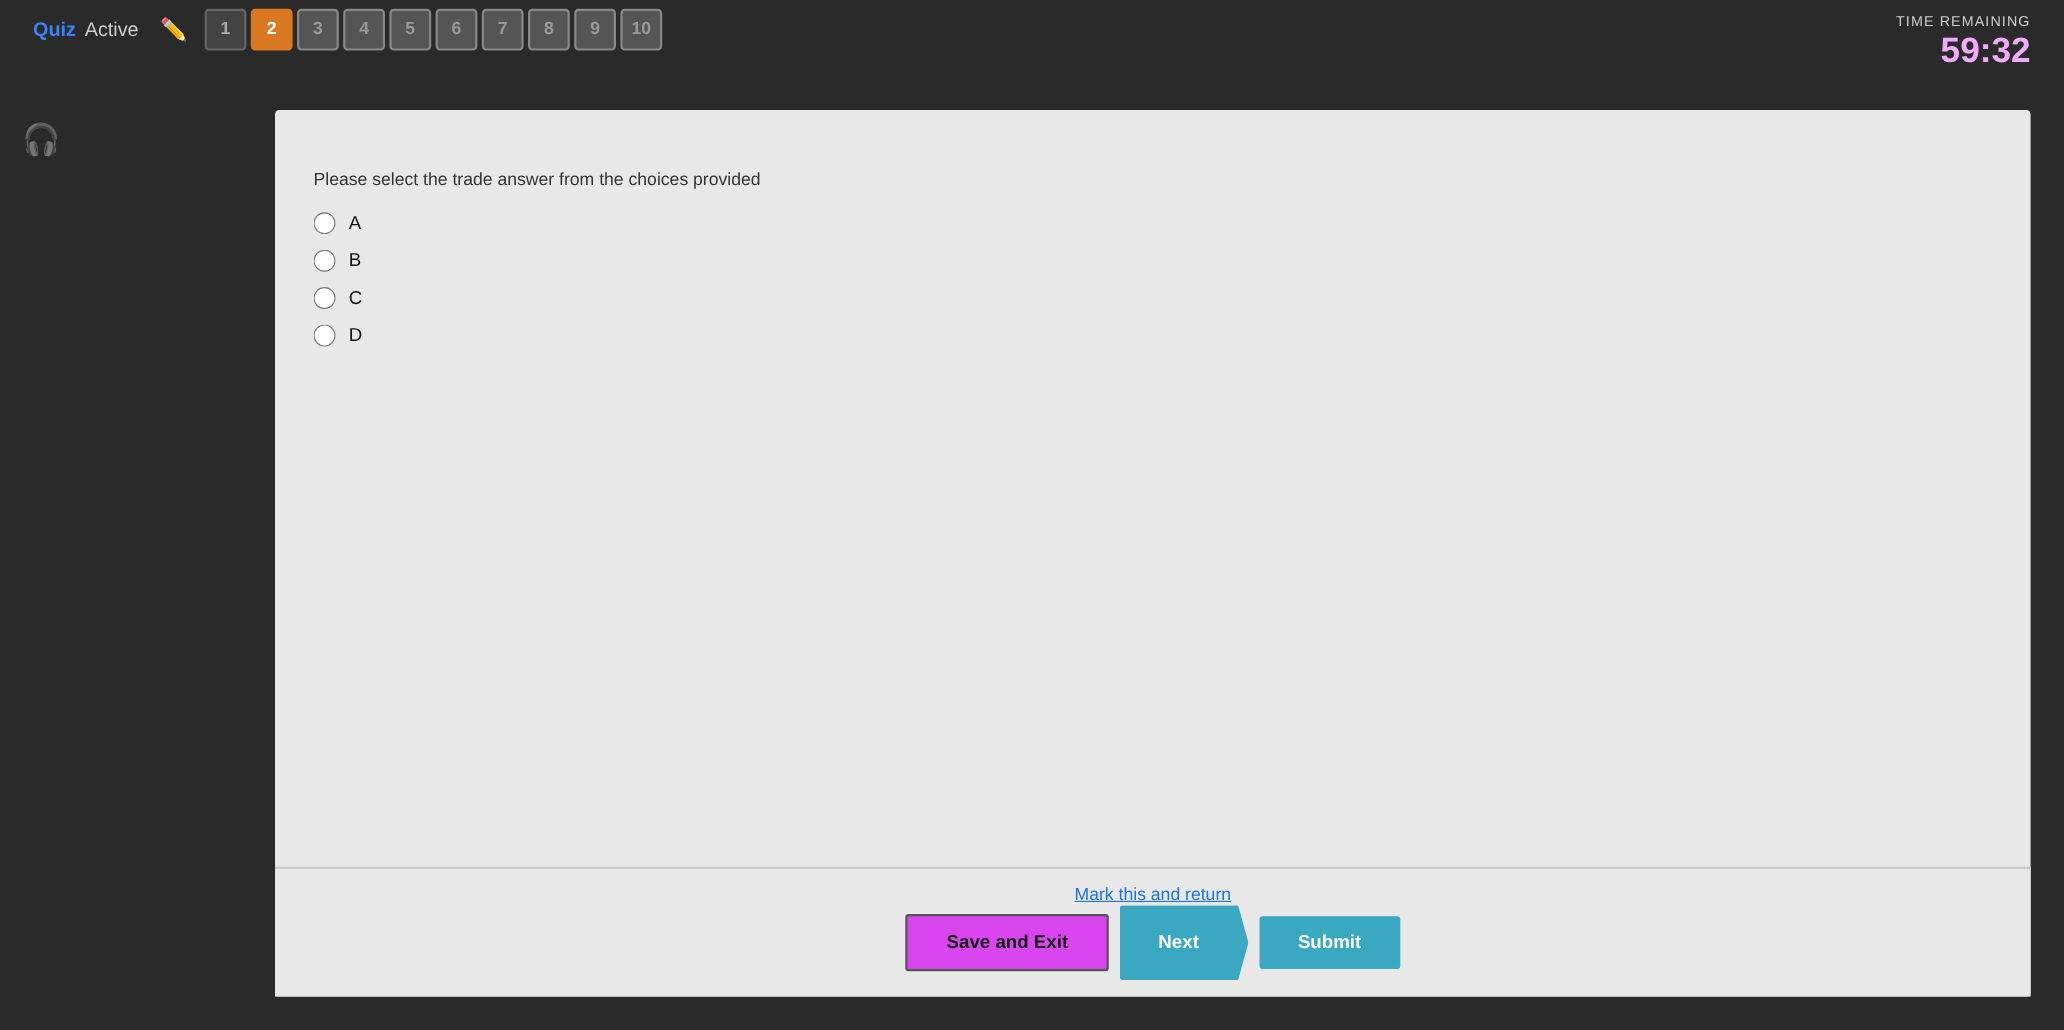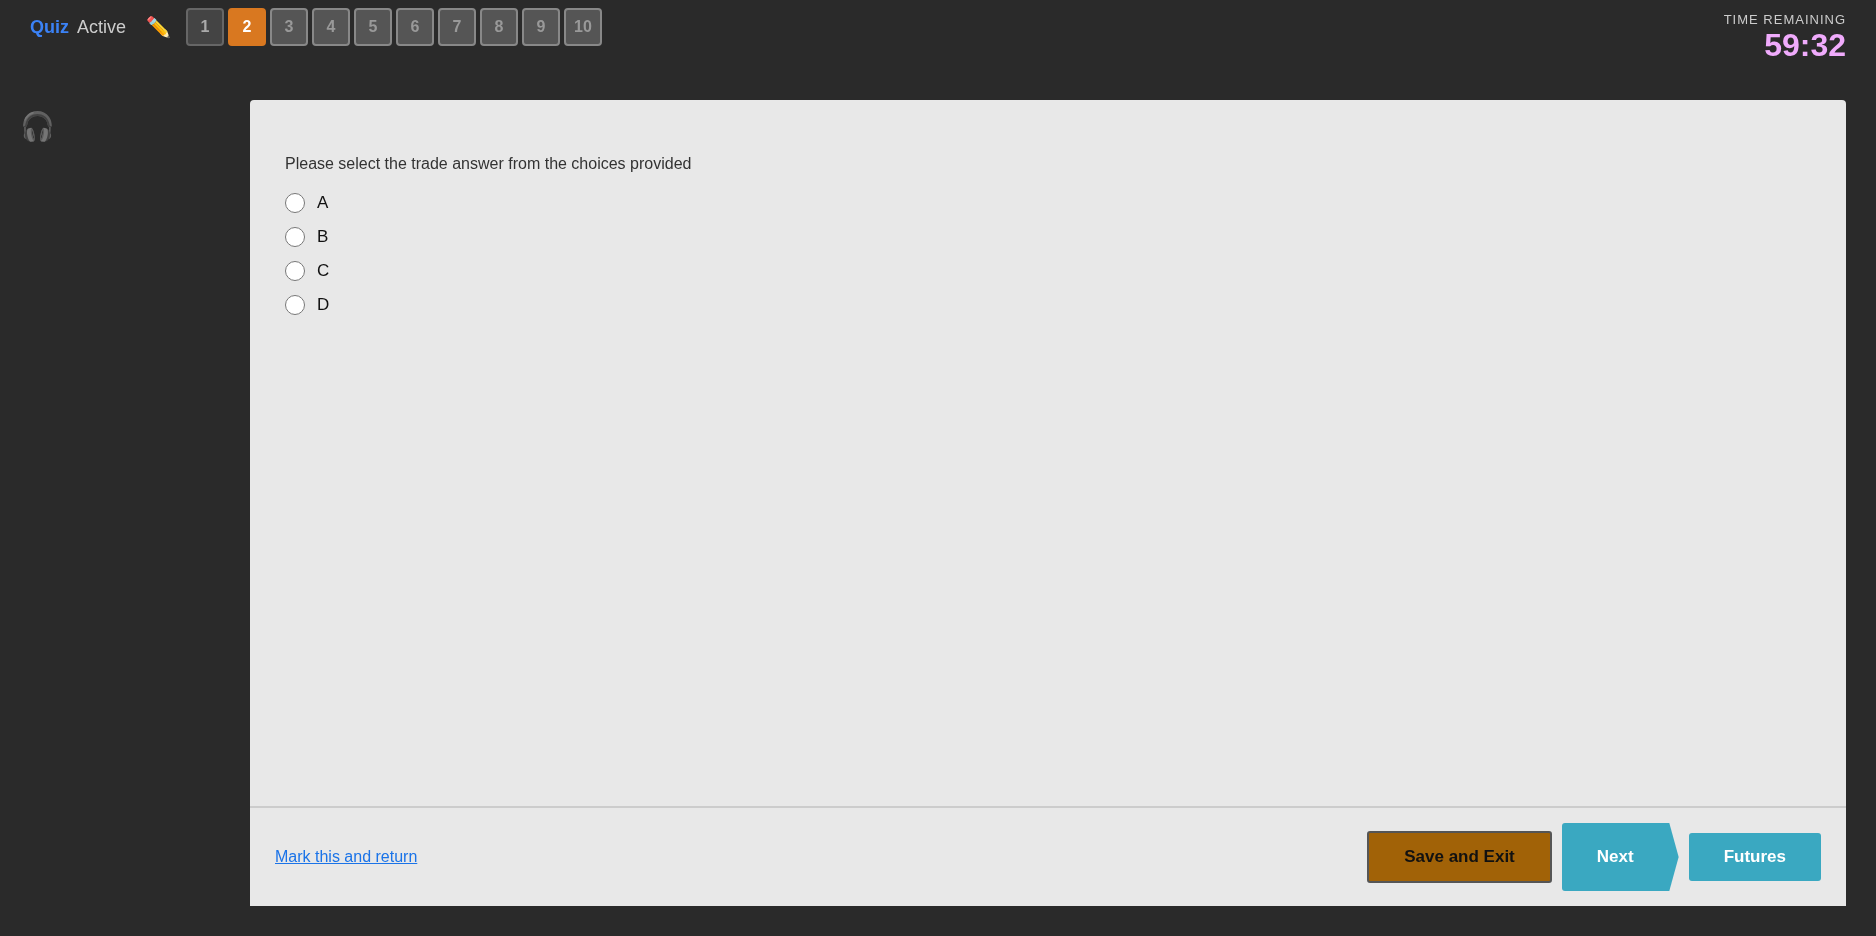--- a/index.html
+++ b/index.html
@@ -191,40 +191,41 @@
     }
 
     
     .bottom-bar {
       border-top: 2px solid #ccc;
       padding: 15px 25px;
       display: flex;
       align-items: center;
       justify-content: space-between;
       background: #e8e8e8;
+      flex-direction: column;
     }
 
     .mark-return-link {
       color: #1a73e8;
       text-decoration: underline;
       font-size: 16px;
       cursor: pointer;
     }
 
     .bottom-buttons {
       display: flex;
       align-items: center;
       gap: 10px;
     }
 
     .btn-save-exit {
       padding: 14px 35px;
       font-size: 17px;
       font-weight: bold;
-      background: #a16207;
+      background: #d946ef;
       border: 2px solid #555;
       color: #111;
       cursor: pointer;
       border-radius: 3px;
     }
 
     .btn-next {
       padding: 24px 35px;
       font-size: 17px;
       font-weight: bold;
@@ -309,16 +310,16 @@
           <span>D</span>
         </label>
       </div>
   </div>
 
   <div class="bottom-bar">
     <a class="mark-return-link" href="#">Mark this and return</a>
     <div class="bottom-buttons">
       <button class="btn-save-exit">Save and Exit</button>
       <button class="btn-next">Next</button>
-      <button class="btn-submit">Futures</button>
+      <button class="btn-submit">Submit</button>
     </div>
   </div>
 </div>
 
 </body></html>

